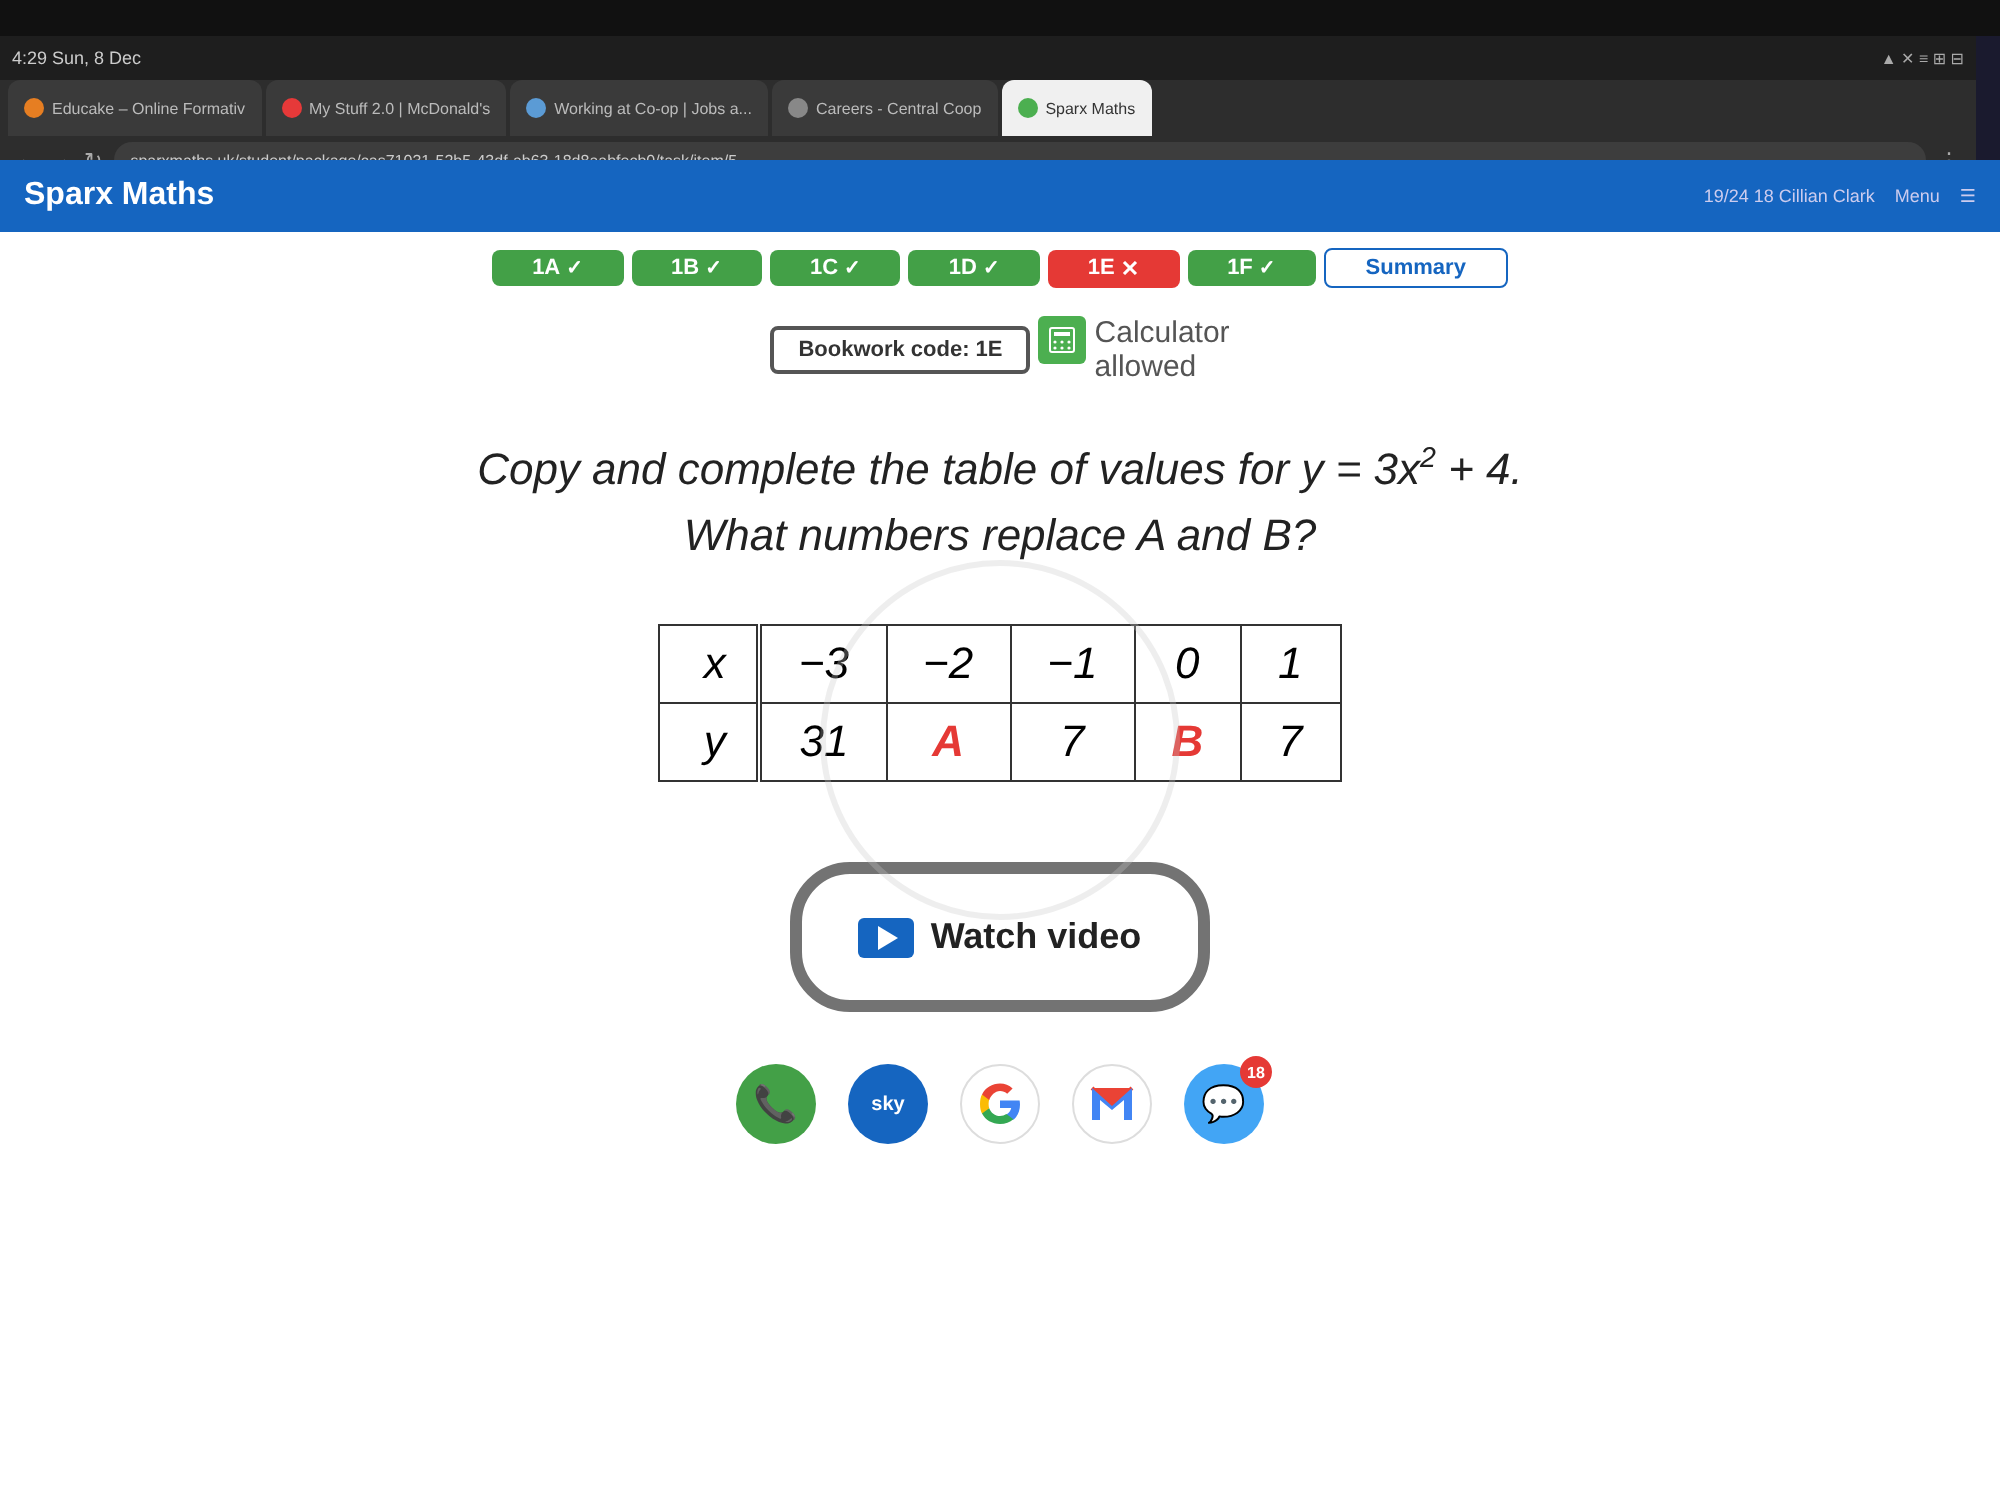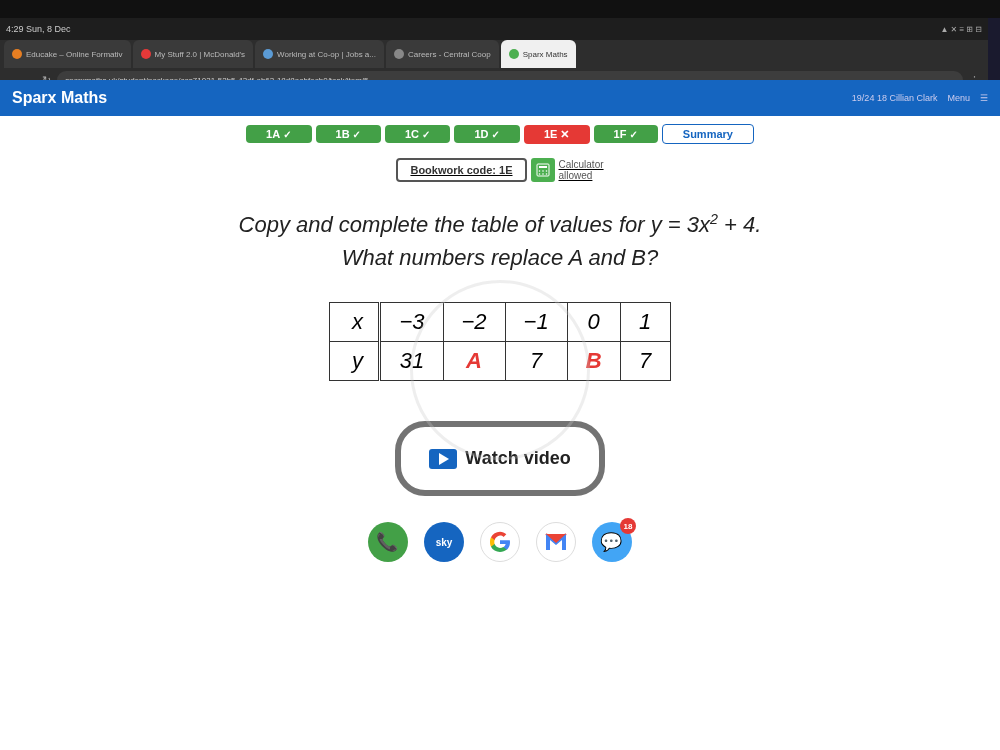--- a/index.html
+++ b/index.html
@@ -178,39 +178,38 @@
     .tick-icon { font-size: 10px; }
 
     
     .bookwork-area {
       display: flex;
       align-items: center;
       justify-content: center;
       gap: 4px;
       padding: 6px 0;
       flex-shrink: 0;
-      text-decoration: underline;
     }
 
     .bookwork-code-btn {
       background: #fff;
       border: 2px solid #555;
       border-radius: 4px;
       padding: 4px 12px;
       font-size: 11px;
       font-weight: bold;
       color: #333;
       cursor: pointer;
     }
 
     .calculator-info {
       display: flex;
-      align-items: center;
+      align-items: flex-start;
       gap: 4px;
-      font-size: 10px;
+      font-size: 15px;
       color: #555;
     }
 
     .calc-icon {
       width: 24px;
       height: 24px;
       background: #4CAF50;
       border-radius: 3px;
       display: flex;
       align-items: center;

